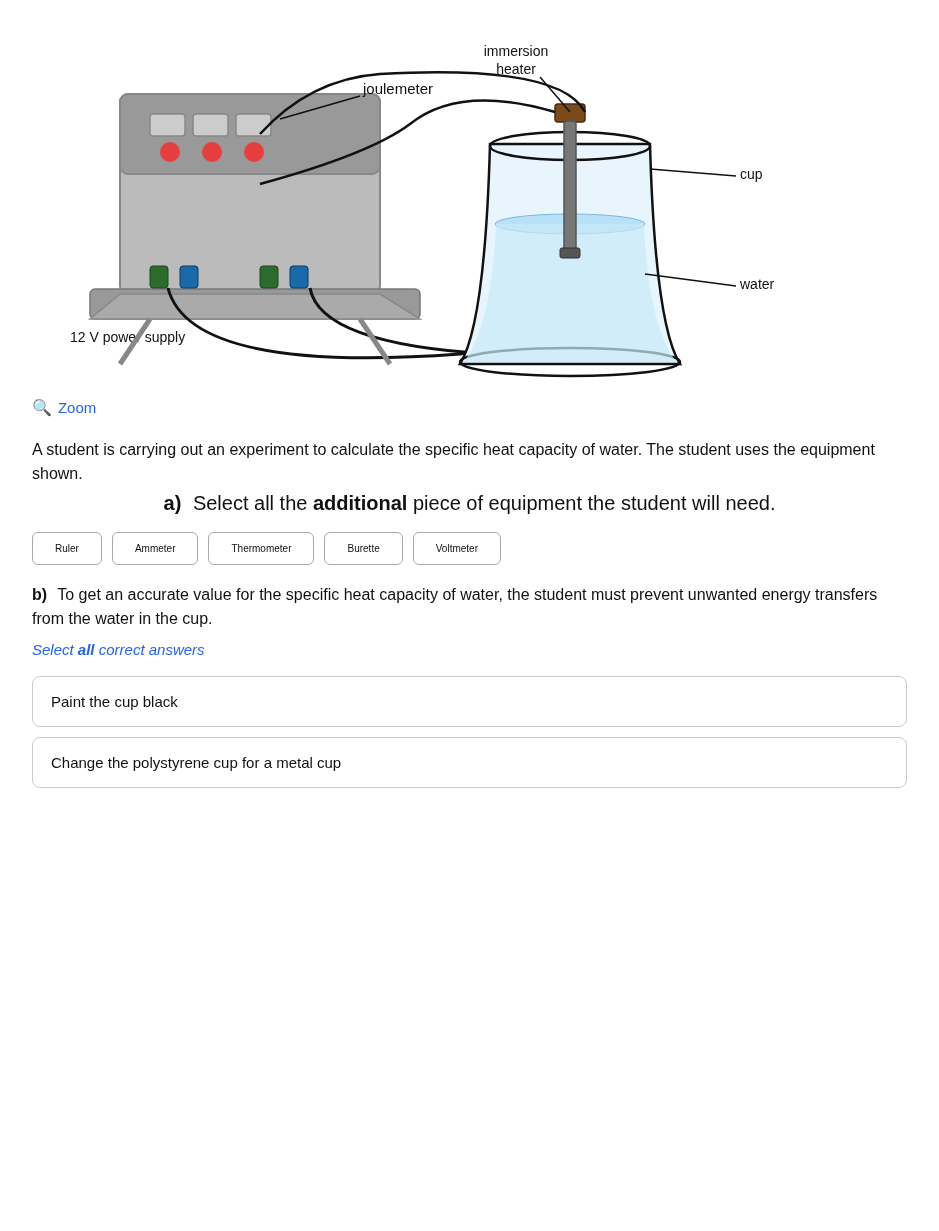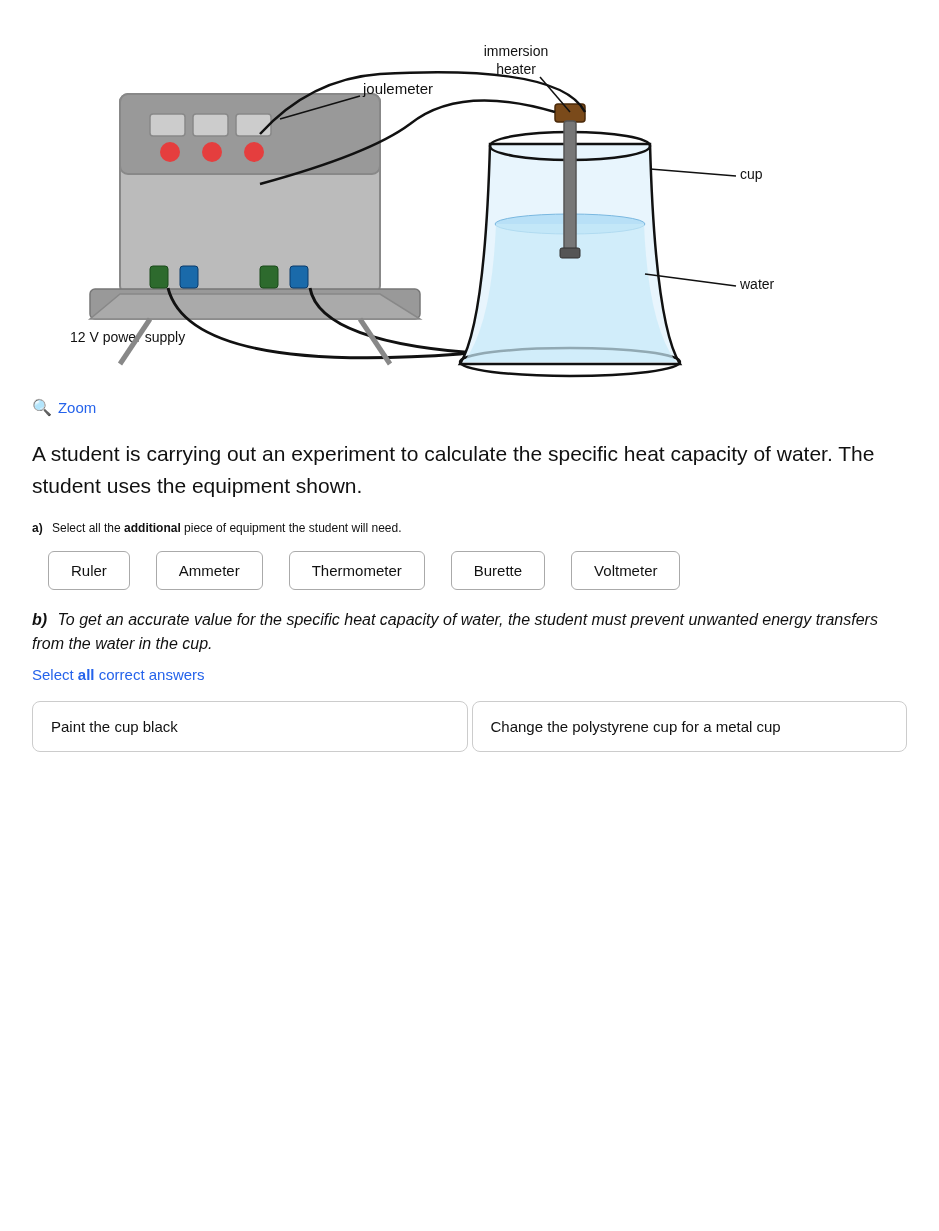--- a/index.html
+++ b/index.html
@@ -33,70 +33,70 @@
       color: #2563eb;
       font-size: 15px;
       margin-bottom: 18px;
       cursor: pointer;
       text-decoration: none;
     }
     .zoom-icon {
       font-size: 16px;
     }
     .question-text {
-      margin-bottom: 18px;
-      font-size: 21px;
+      margin-bottom: 2px;
+      font-size: 16px;
     }
     .part-label {
       font-weight: bold;
       margin-right: 6px;
     }
     .part-a {
       margin-bottom: 18px;
     }
     .part-a-q {
       margin-bottom: 14px;
-      font-size: 12px;
+      font-size: 20px;
+      text-align: center;
     }
     .options-row {
       display: flex;
       flex-wrap: wrap;
       gap: 10px;
       margin-bottom: 10px;
     }
     .option-btn {
       border: 1.5px solid #aaa;
       border-radius: 6px;
       padding: 10px 22px;
       background: #fff;
-      font-size: 15px;
+      font-size: 10px;
       cursor: pointer;
       color: #111;
-      margin-left: 16px;
     }
     .part-b {
       margin-top: 10px;
     }
     .part-b-q {
       margin-bottom: 8px;
       font-size: 16px;
-      font-style: italic;
     }
     .select-hint {
       color: #2563eb;
       margin-bottom: 14px;
       font-size: 15px;
+      font-style: italic;
     }
     .select-hint strong {
       font-weight: bold;
     }
     .answer-options {
       display: flex;
-      flex-direction: row;
-      gap: 4px;
+      flex-direction: column;
+      gap: 10px;
     }
     .answer-option {
       border: 1.5px solid #ccc;
       border-radius: 8px;
       padding: 16px 18px;
       background: #fff;
       font-size: 15px;
       cursor: pointer;
       color: #111;
       text-align: left;

